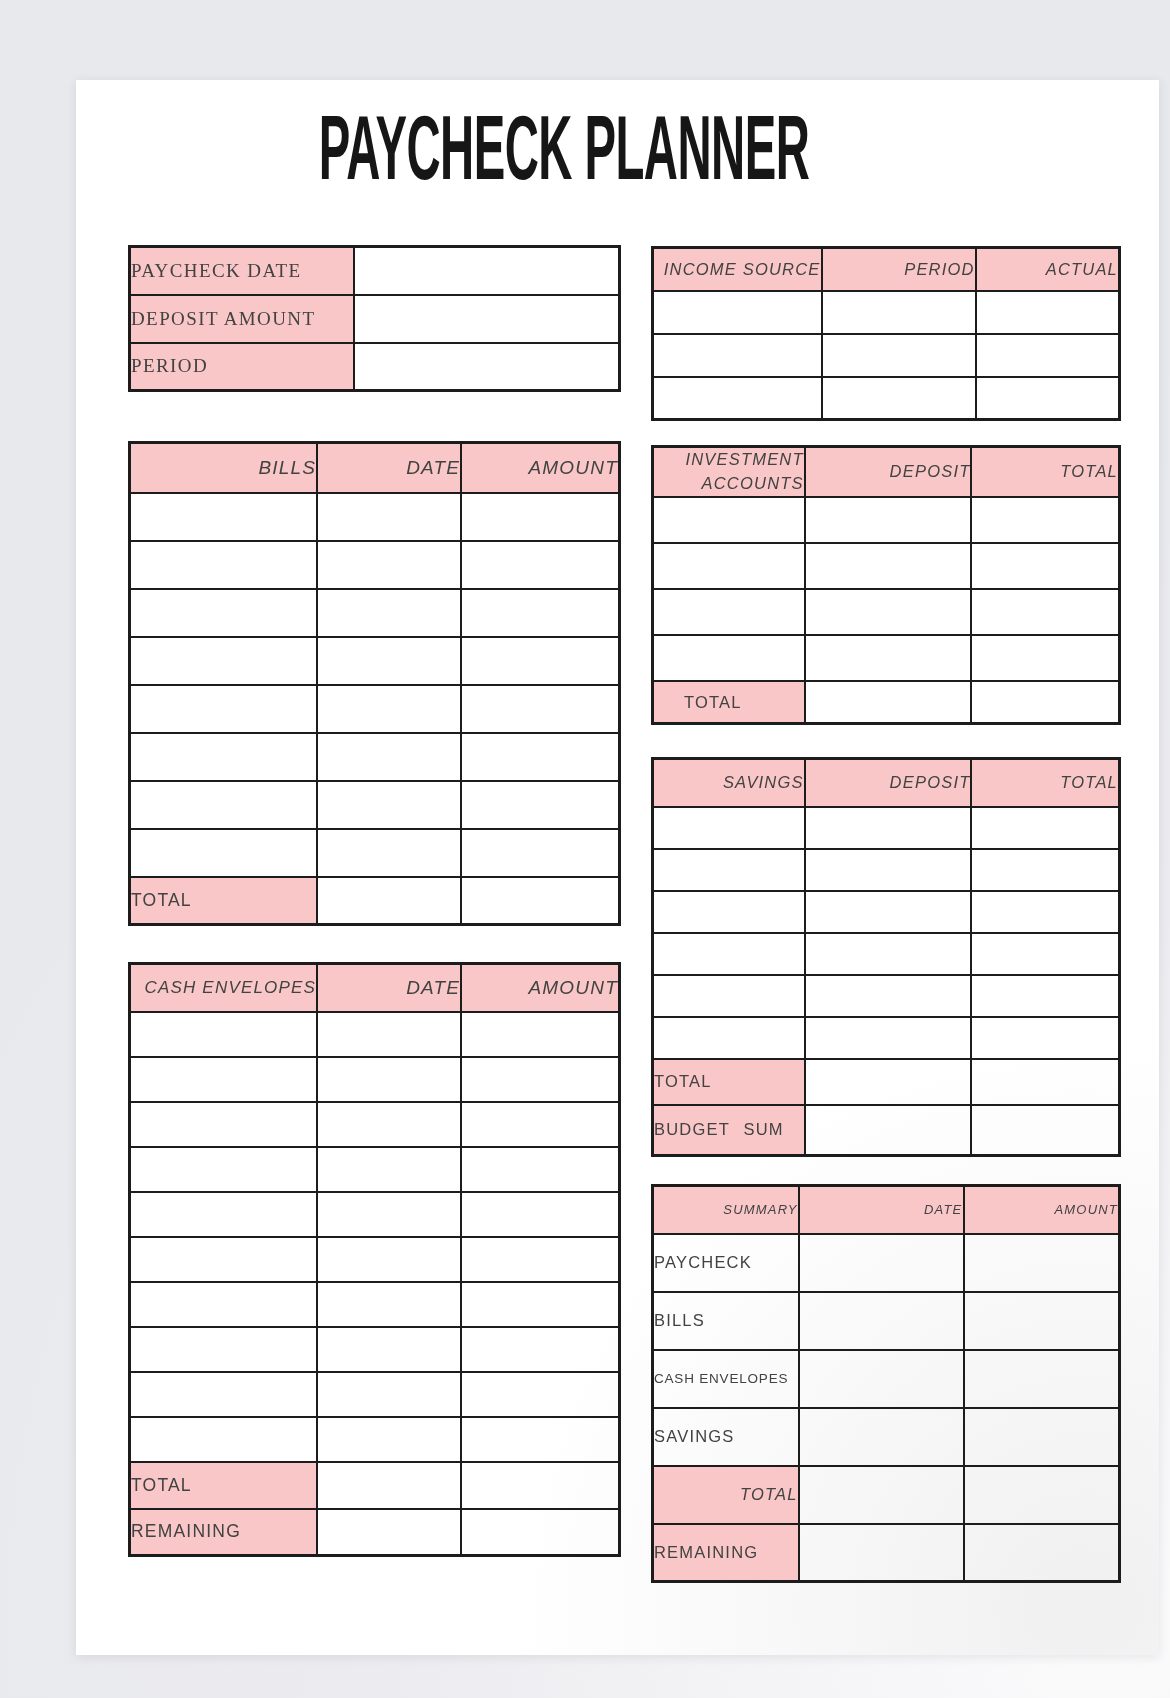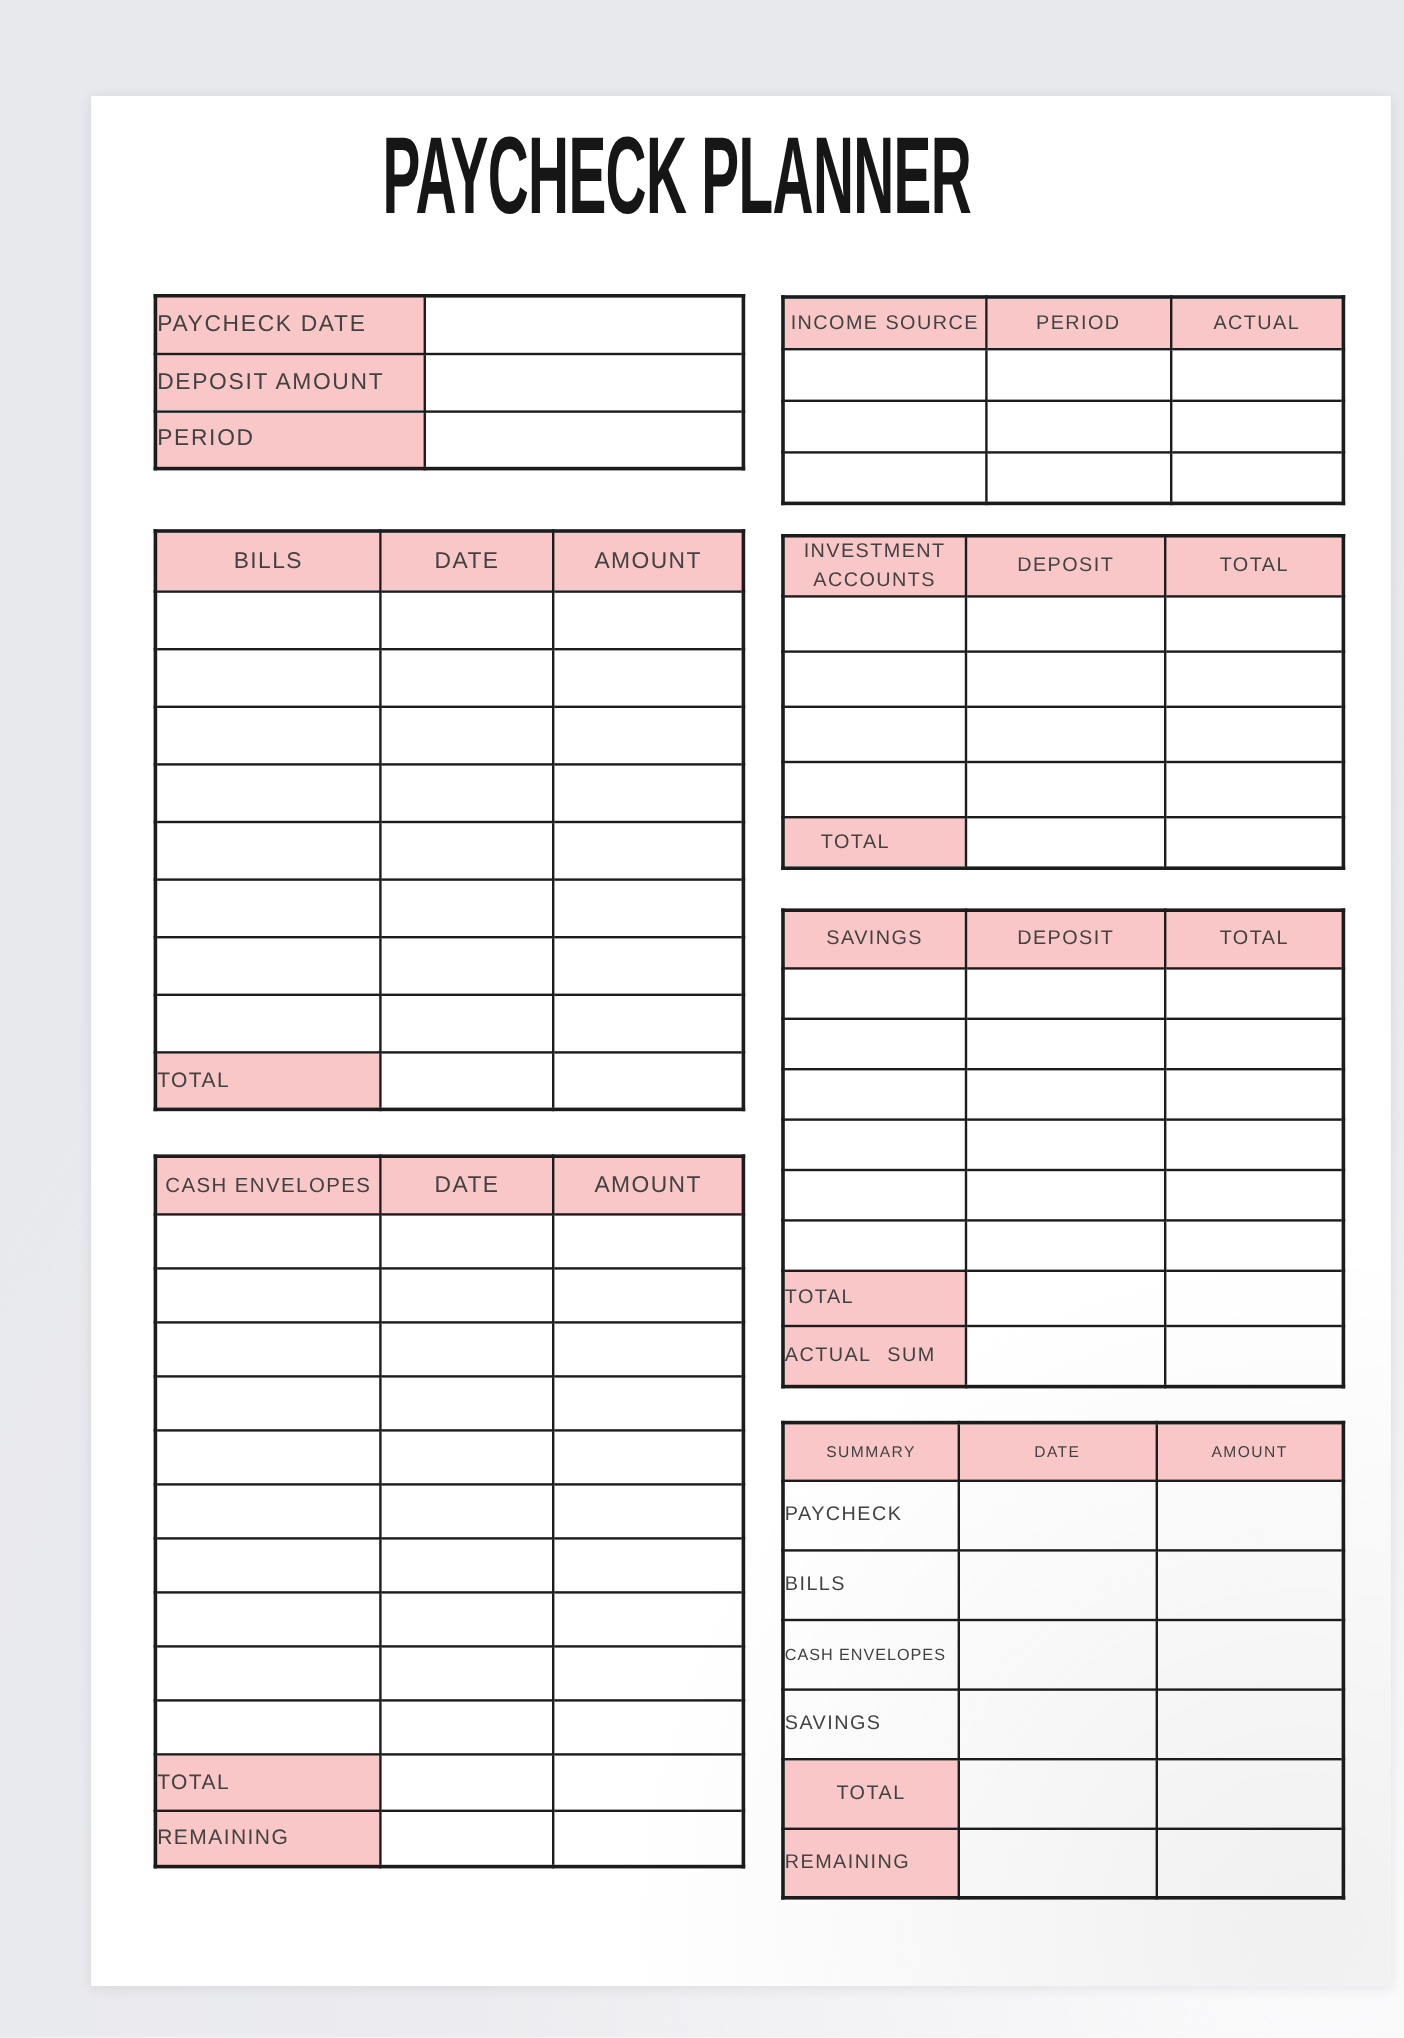--- a/index.html
+++ b/index.html
@@ -26,29 +26,29 @@
     color:var(--text-dark,#424242);
   }
   .tbl th,.tbl td{
     border:2px solid var(--border-dark,#1c1c1c);
     padding:0;vertical-align:middle;
     font-weight:normal;letter-spacing:1.2px;
     overflow:hidden;white-space:nowrap;
   }
   .pink{background:var(--accent-pink,#F9C7C7);}
   .lbl{text-align:left;}
-  .ctr{text-align:center;}
+  .ctr{text-align:right;font-style:italic;}
   .pl8{padding-left:8px;}
   .pl14{padding-left:14px;}
   .pl20{padding-left:20px;}
   .pl28{padding-left:28px;}
 
   
   .t-info{left:52px;top:165px;width:493px;}
-  .t-info tr{height:48px;}
+  .t-info tr{height:48px;font-family:Liberation Serif, serif;}
   .t-info .lbl{font-size:19px;letter-spacing:1.4px;}
 
   
   .t-bills{left:52px;top:361px;width:493px;}
   .t-bills tr.head{height:50px;}
   .t-bills tbody.fill tr{height:48px;}
   .t-bills tr.totalrow{height:48px;}
   .t-bills th{font-size:19px;}
   .t-bills .totalrow .lbl{font-size:17.5px;}
 
@@ -386,21 +386,21 @@
           <td></td>
         </tr>
       </tbody>
     <tbody>
       <tr class="totalrow">
         <td class="pink lbl pl20">TOTAL</td>
         <td></td>
         <td></td>
       </tr>
       <tr class="totalsumrow">
-        <td class="pink lbl pl20 sum">ACTUAL  SUM</td>
+        <td class="pink lbl pl20 sum">BUDGET  SUM</td>
         <td></td>
         <td></td>
       </tr>
     </tbody>
   </table>
 
   <table class="tbl t-summary">
     <colgroup>
         <col style="width:31.3%">
         <col style="width:35.3%">

